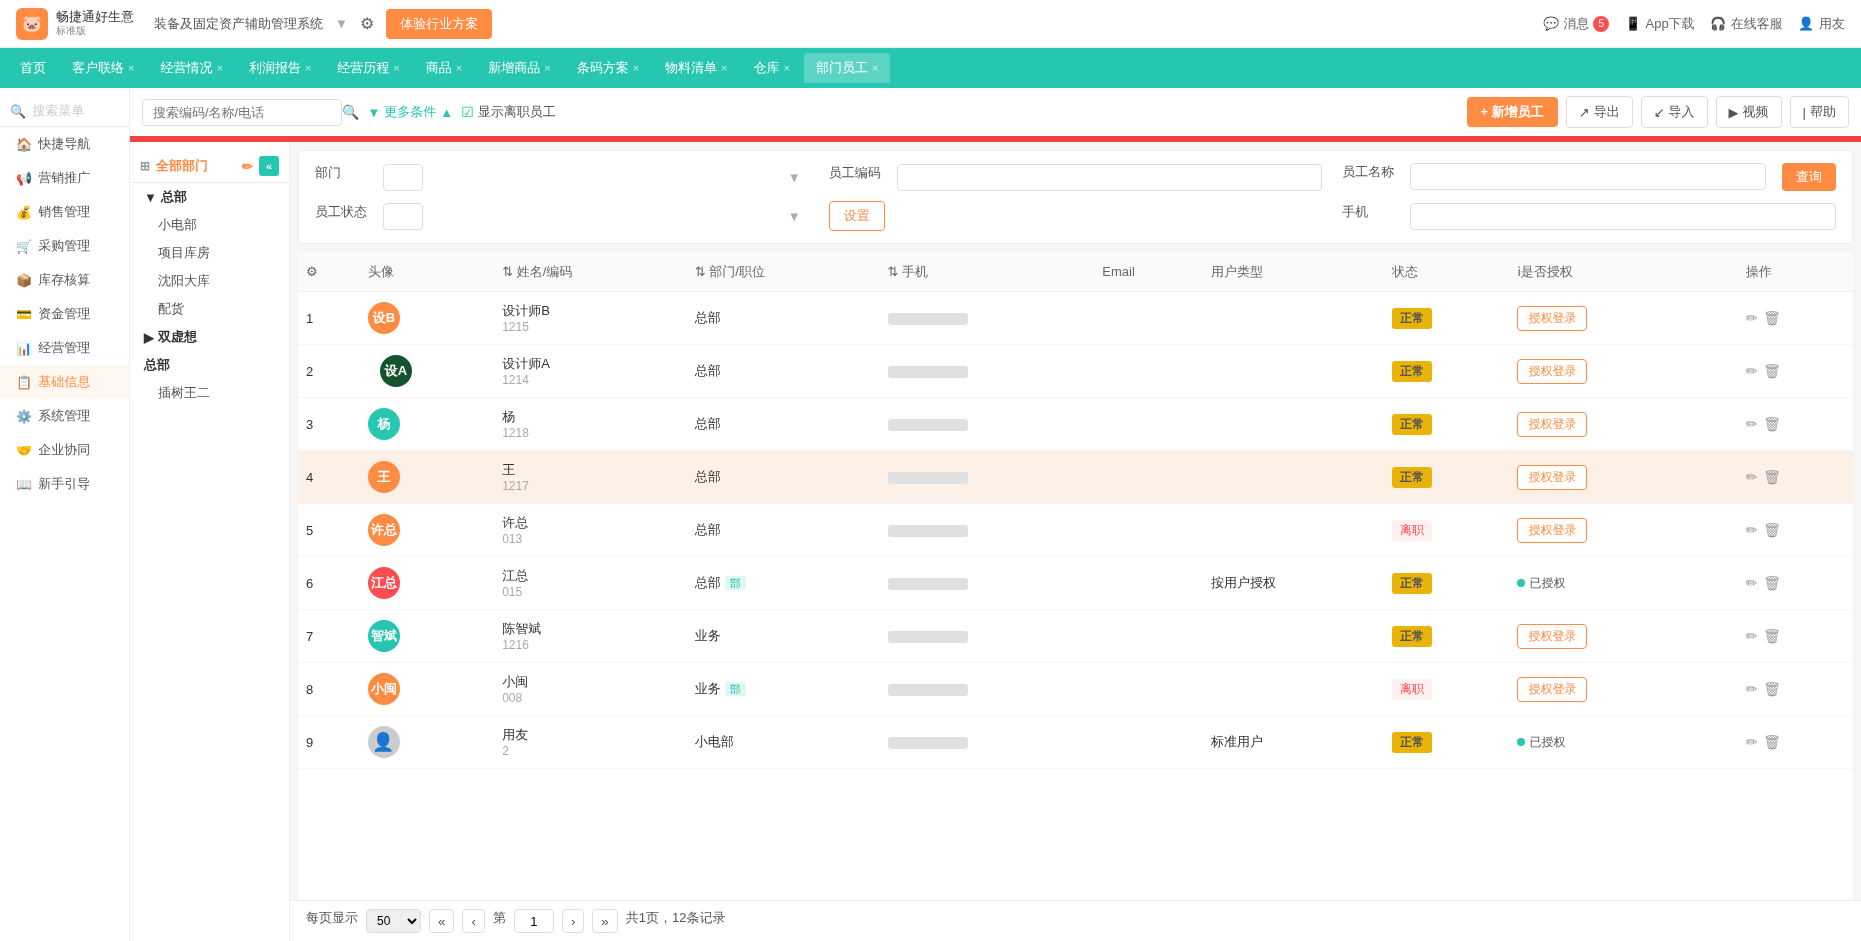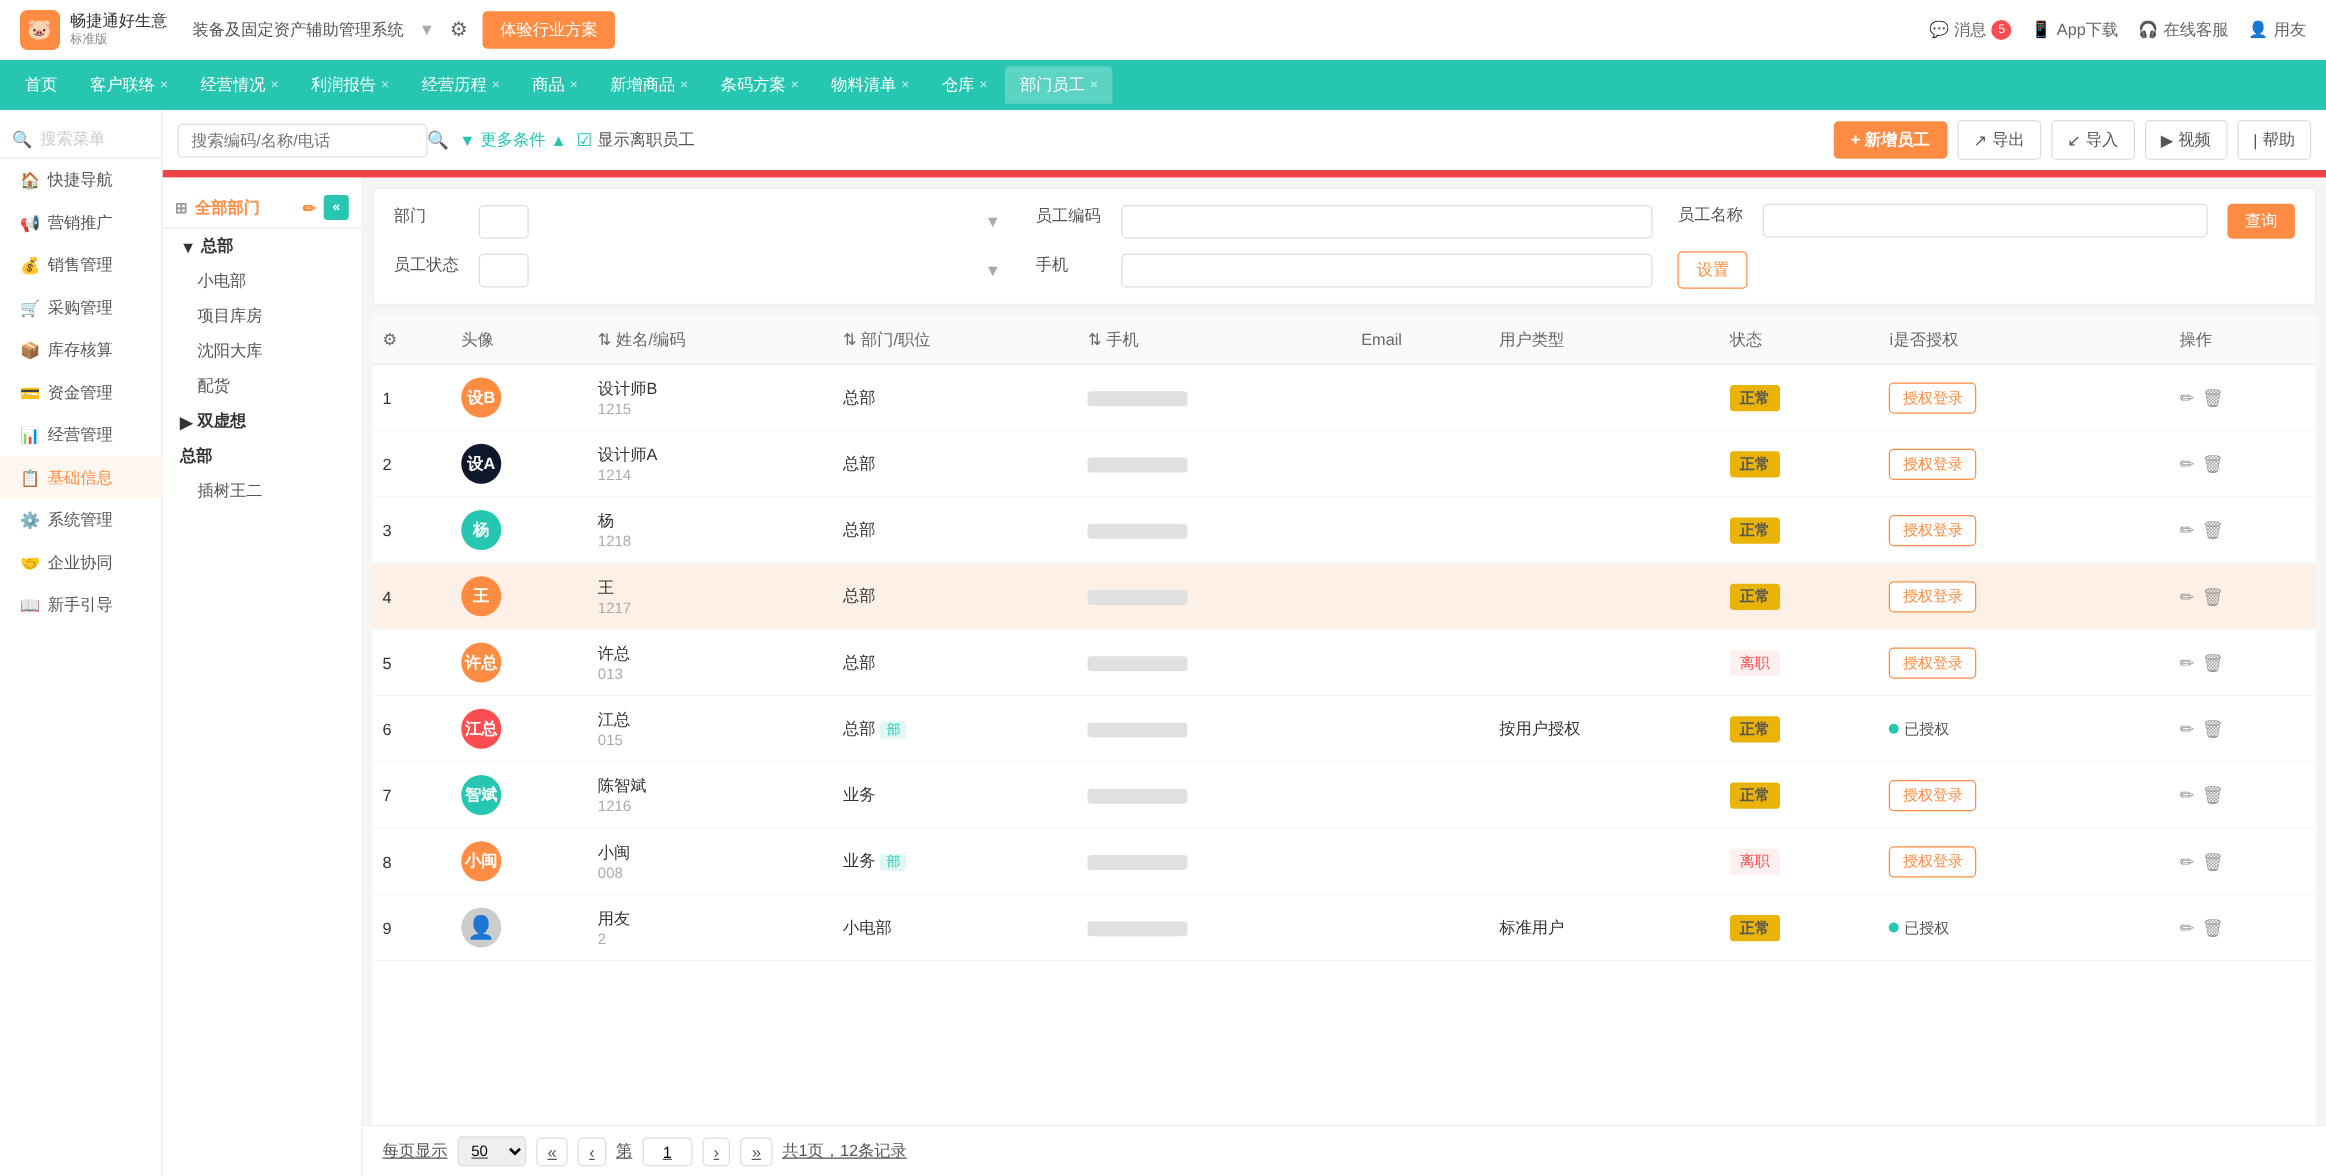--- a/index.html
+++ b/index.html
@@ -210,22 +210,22 @@
     .dot { width: 8px; height: 8px; border-radius: 50%; background: #26c6b0; display: inline-block; }
     .action-btns { display: flex; gap: 6px; align-items: center; }
     .action-btn { background: none; border: none; cursor: pointer; color: #999; font-size: 14px; }
     .masked { display: inline-block; width: 80px; height: 12px; background: #e0e0e0; border-radius: 3px; vertical-align: middle; }
     .dept-badge { background: #e0f7f3; color: #26c6b0; font-size: 11px; padding: 1px 5px; border-radius: 3px; margin-left: 4px; }
     .name-code { display: flex; flex-direction: column; }
     .emp-name { font-size: 13px; color: #333; }
     .emp-code { font-size: 12px; color: #aaa; }
     .footer-bar {
       background: #fff; border-top: 1px solid #eee;
-      padding: 8px 16px; display: flex; align-items: center; gap: 8px;
-      font-size: 13px; color: #555; text-decoration: underline;
+      padding: 8px 16px; display: flex; gap: 8px;
+      font-size: 13px; color: #555;
     }
     .footer-bar span { white-space: nowrap; }
     .page-select { border: 1px solid #ddd; border-radius: 4px; padding: 3px 6px; font-size: 12px; }
     .page-btn { background: #fff; border: 1px solid #ddd; border-radius: 4px; padding: 3px 8px; cursor: pointer; color: #555; }
     .page-btn:disabled { color: #ccc; cursor: not-allowed; }
     .page-input { border: 1px solid #ddd; border-radius: 4px; padding: 3px 8px; width: 40px; text-align: center; font-size: 13px; }
 
     
     ::-webkit-scrollbar { width: 6px; height: 6px; }
     ::-webkit-scrollbar-thumb { background: #ddd; border-radius: 3px; }
@@ -416,25 +416,25 @@
             </div>
           </div>
           <div class="form-row">
             <label class="form-label">员工状态</label>
             <div class="select-wrapper">
               <select class="form-select"></select>
               <span class="select-arrow">▼</span>
             </div>
           </div>
           <div class="form-row">
+            <button class="btn-set">设置</button>
+          </div>
+          <div class="form-row">
             <label class="form-label">手机</label>
             <input class="form-input" type="text" style="">
-          </div>
-          <div class="form-row">
-            <button class="btn-set">设置</button>
           </div>
         </div>
 
         <div class="table-wrapper">
           <table>
             <thead>
               <tr>
                 <th>⚙</th>
                 <th>头像</th>
                 <th>⇅ 姓名/编码</th>
@@ -470,21 +470,21 @@
                   <td>
       <div class="action-btns">
         <button class="action-btn">✏</button>
         <button class="action-btn">🗑</button>
       </div>
                   </td>
                 </tr>
                 <tr>
                   <td>2</td>
                   <td>
-                    <div class="avatar" style="background: #0f172a;">设A</div>
+                    <div class="avatar" style="background: #14532d; margin-left: 12px;">设A</div>
                   </td>
                   <td>
                     <div class="name-code">
                       <span class="emp-name">设计师A</span>
                       <span class="emp-code">1214</span>
                     </div>
                   </td>
                   <td>总部</td>
                   <td><span class="masked"></span></td>
                   <td></td>

